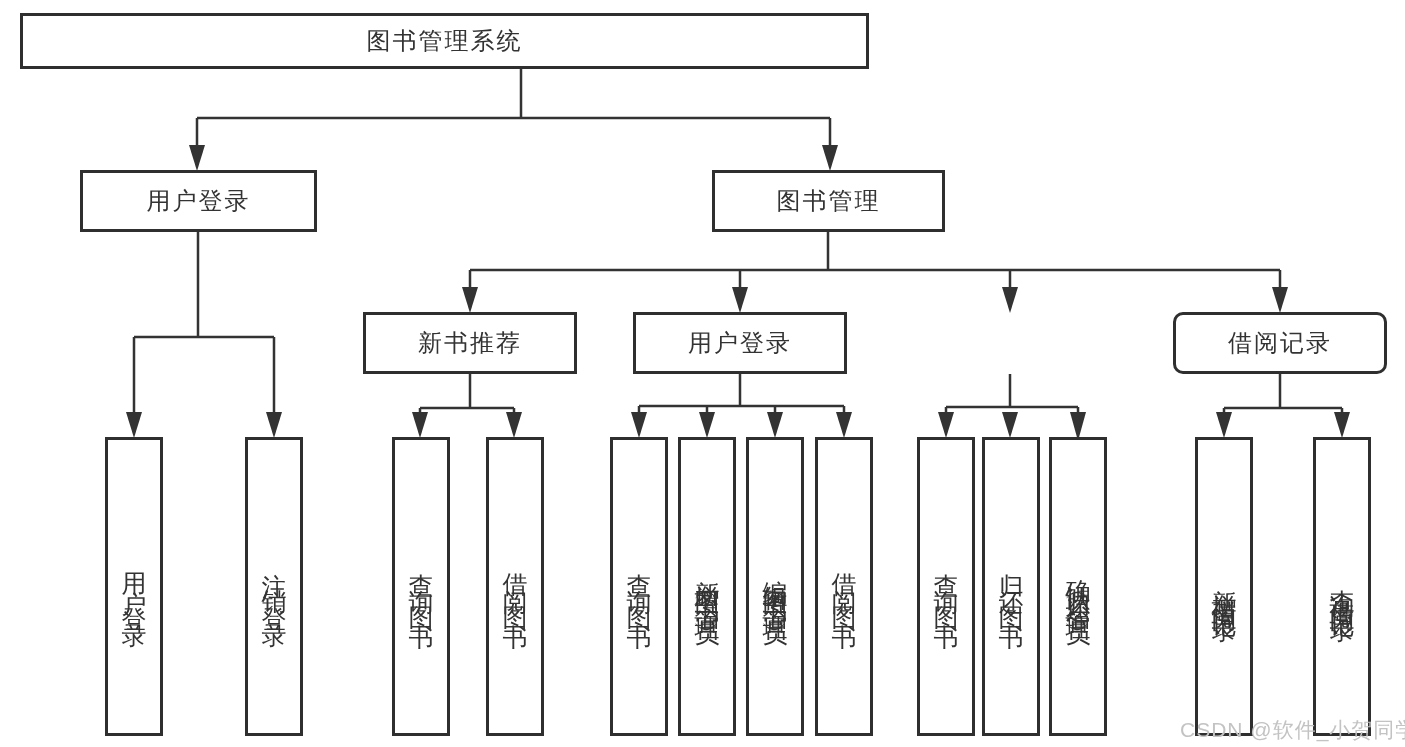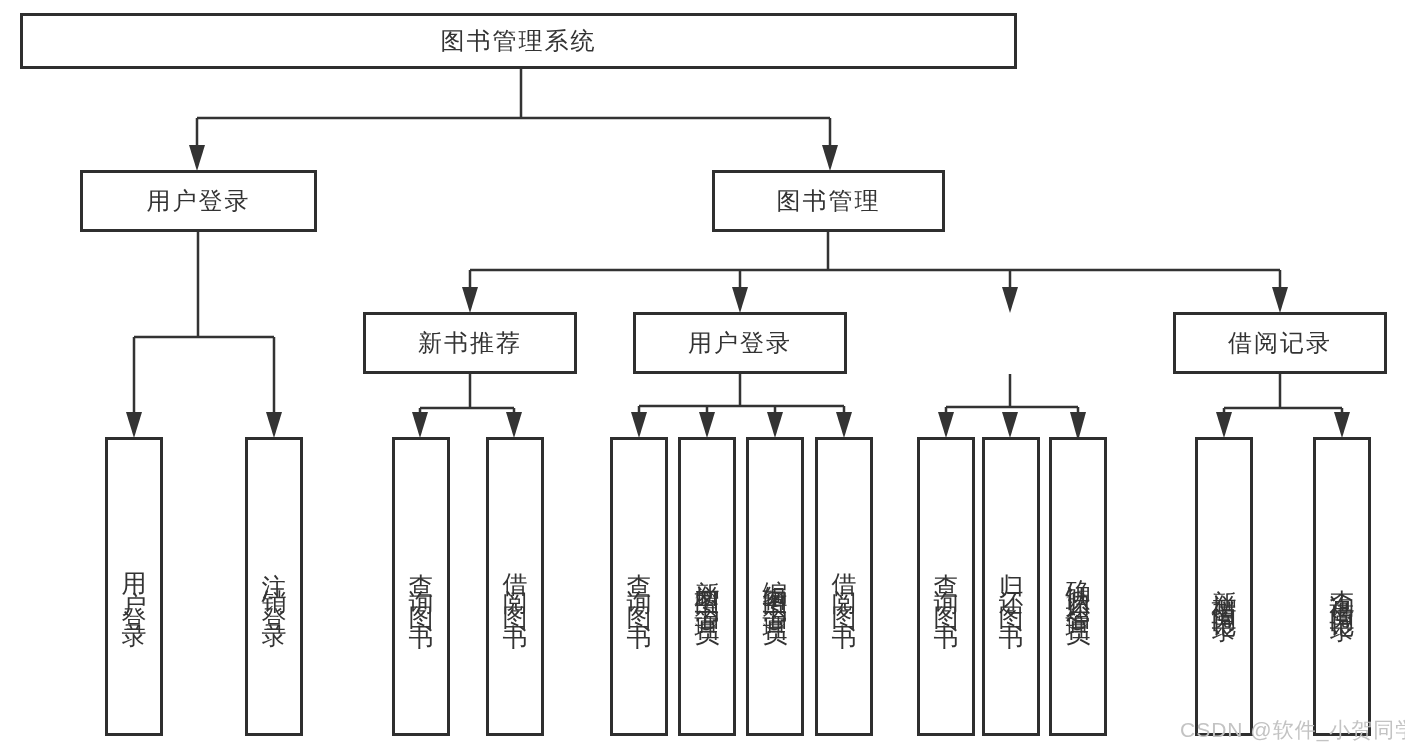--- a/index.html
+++ b/index.html
@@ -38,31 +38,31 @@
   .leaf {
     writing-mode: vertical-rl;
     font-size: 25px;
     letter-spacing: 17px;
     line-height: 1;
   }
   .leaf.ls-tight {
     letter-spacing: 6px;
   }
   
-  .n-root  { left: 20px;  top: 13px;  width: 997px; height: 56px; }
+  .n-root  { left: 20px;  top: 13px;  width: 849px; height: 56px; }
   
   .n-l2    { top: 170px; height: 62px; }
   .n-user-login      { left: 80px;  width: 237px; }
   .n-book-management { left: 712px; width: 233px; }
   
   .n-l3    { top: 312px; height: 62px; width: 214px; text-align: right; }
   .n-new-book  { left: 363px; }
   .n-borrow    { left: 633px; }
   .n-current   { left: 903px; }
-  .n-records   { left: 1173px; }
+  .n-records   { left: 1173px; border-radius: 10px; }
   
   .n-leaf  { top: 437px; height: 299px; width: 58px; }
   .lf-1a { left: 105px; }
   .lf-1b { left: 245px; }
   .lf-2a { left: 392px; }
   .lf-2b { left: 486px; }
   .lf-3a { left: 610px; }
   .lf-3b { left: 678px; }
   .lf-3c { left: 746px; }
   .lf-3d { left: 815px; }

